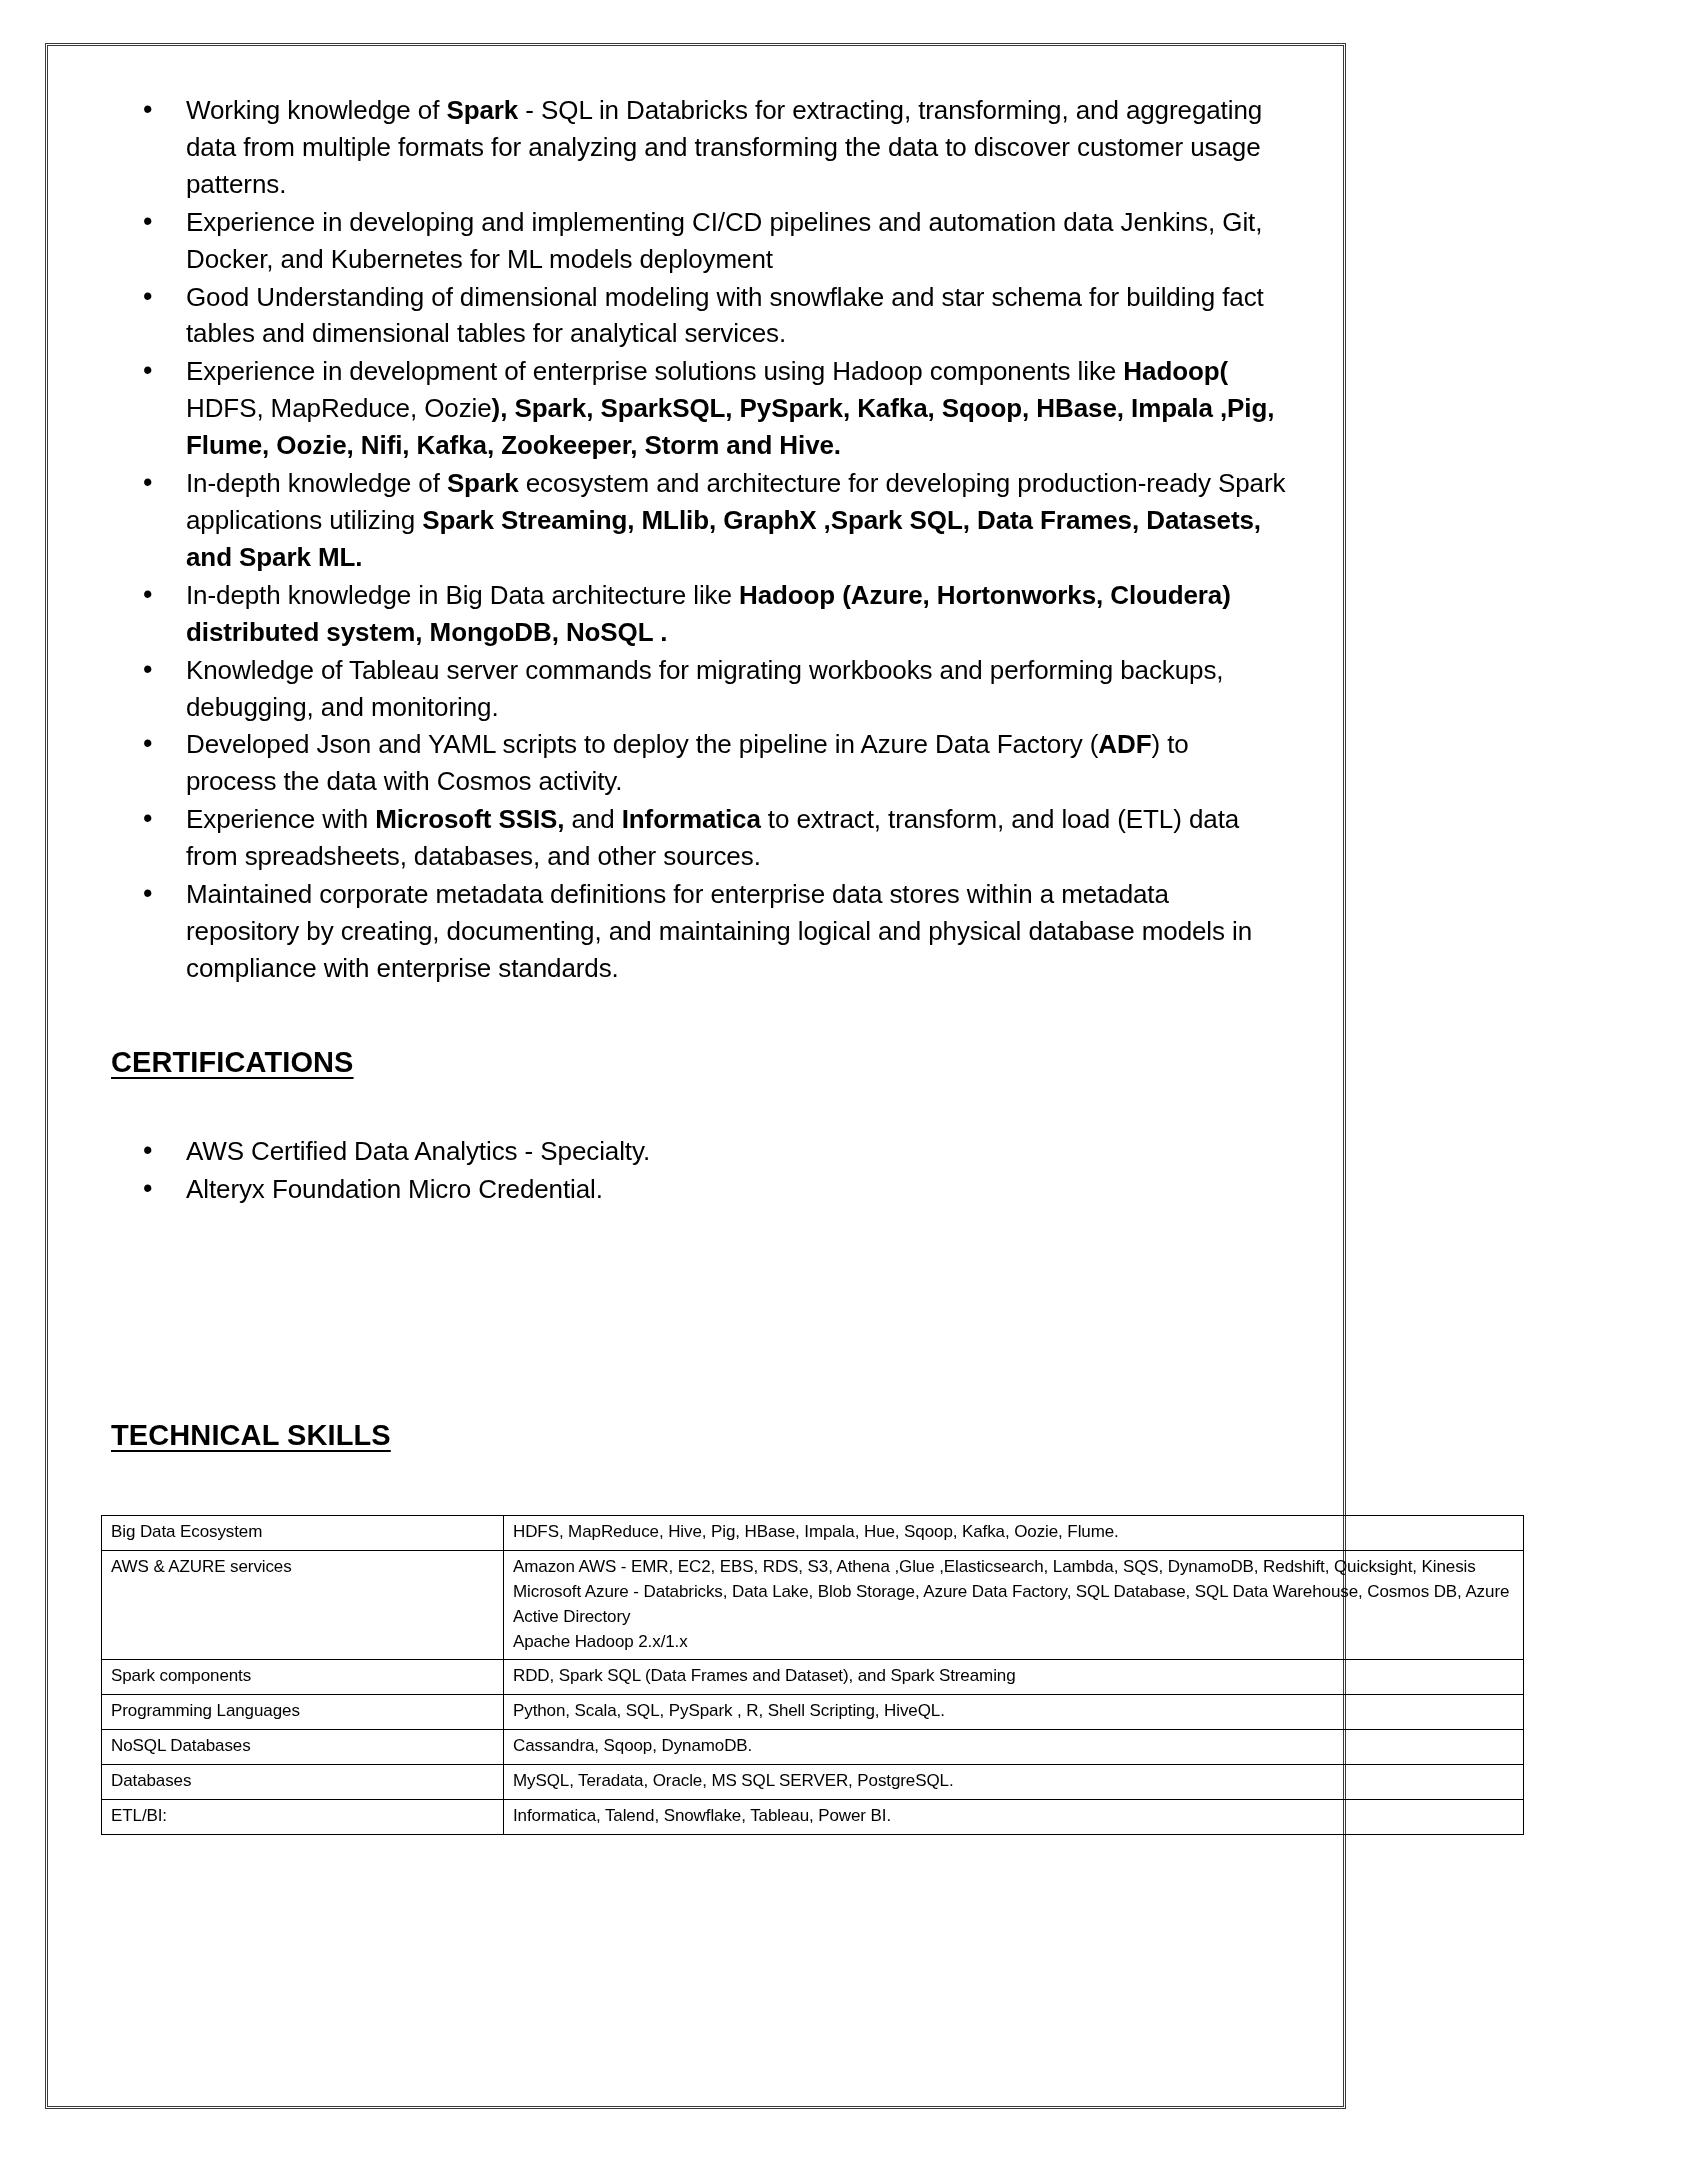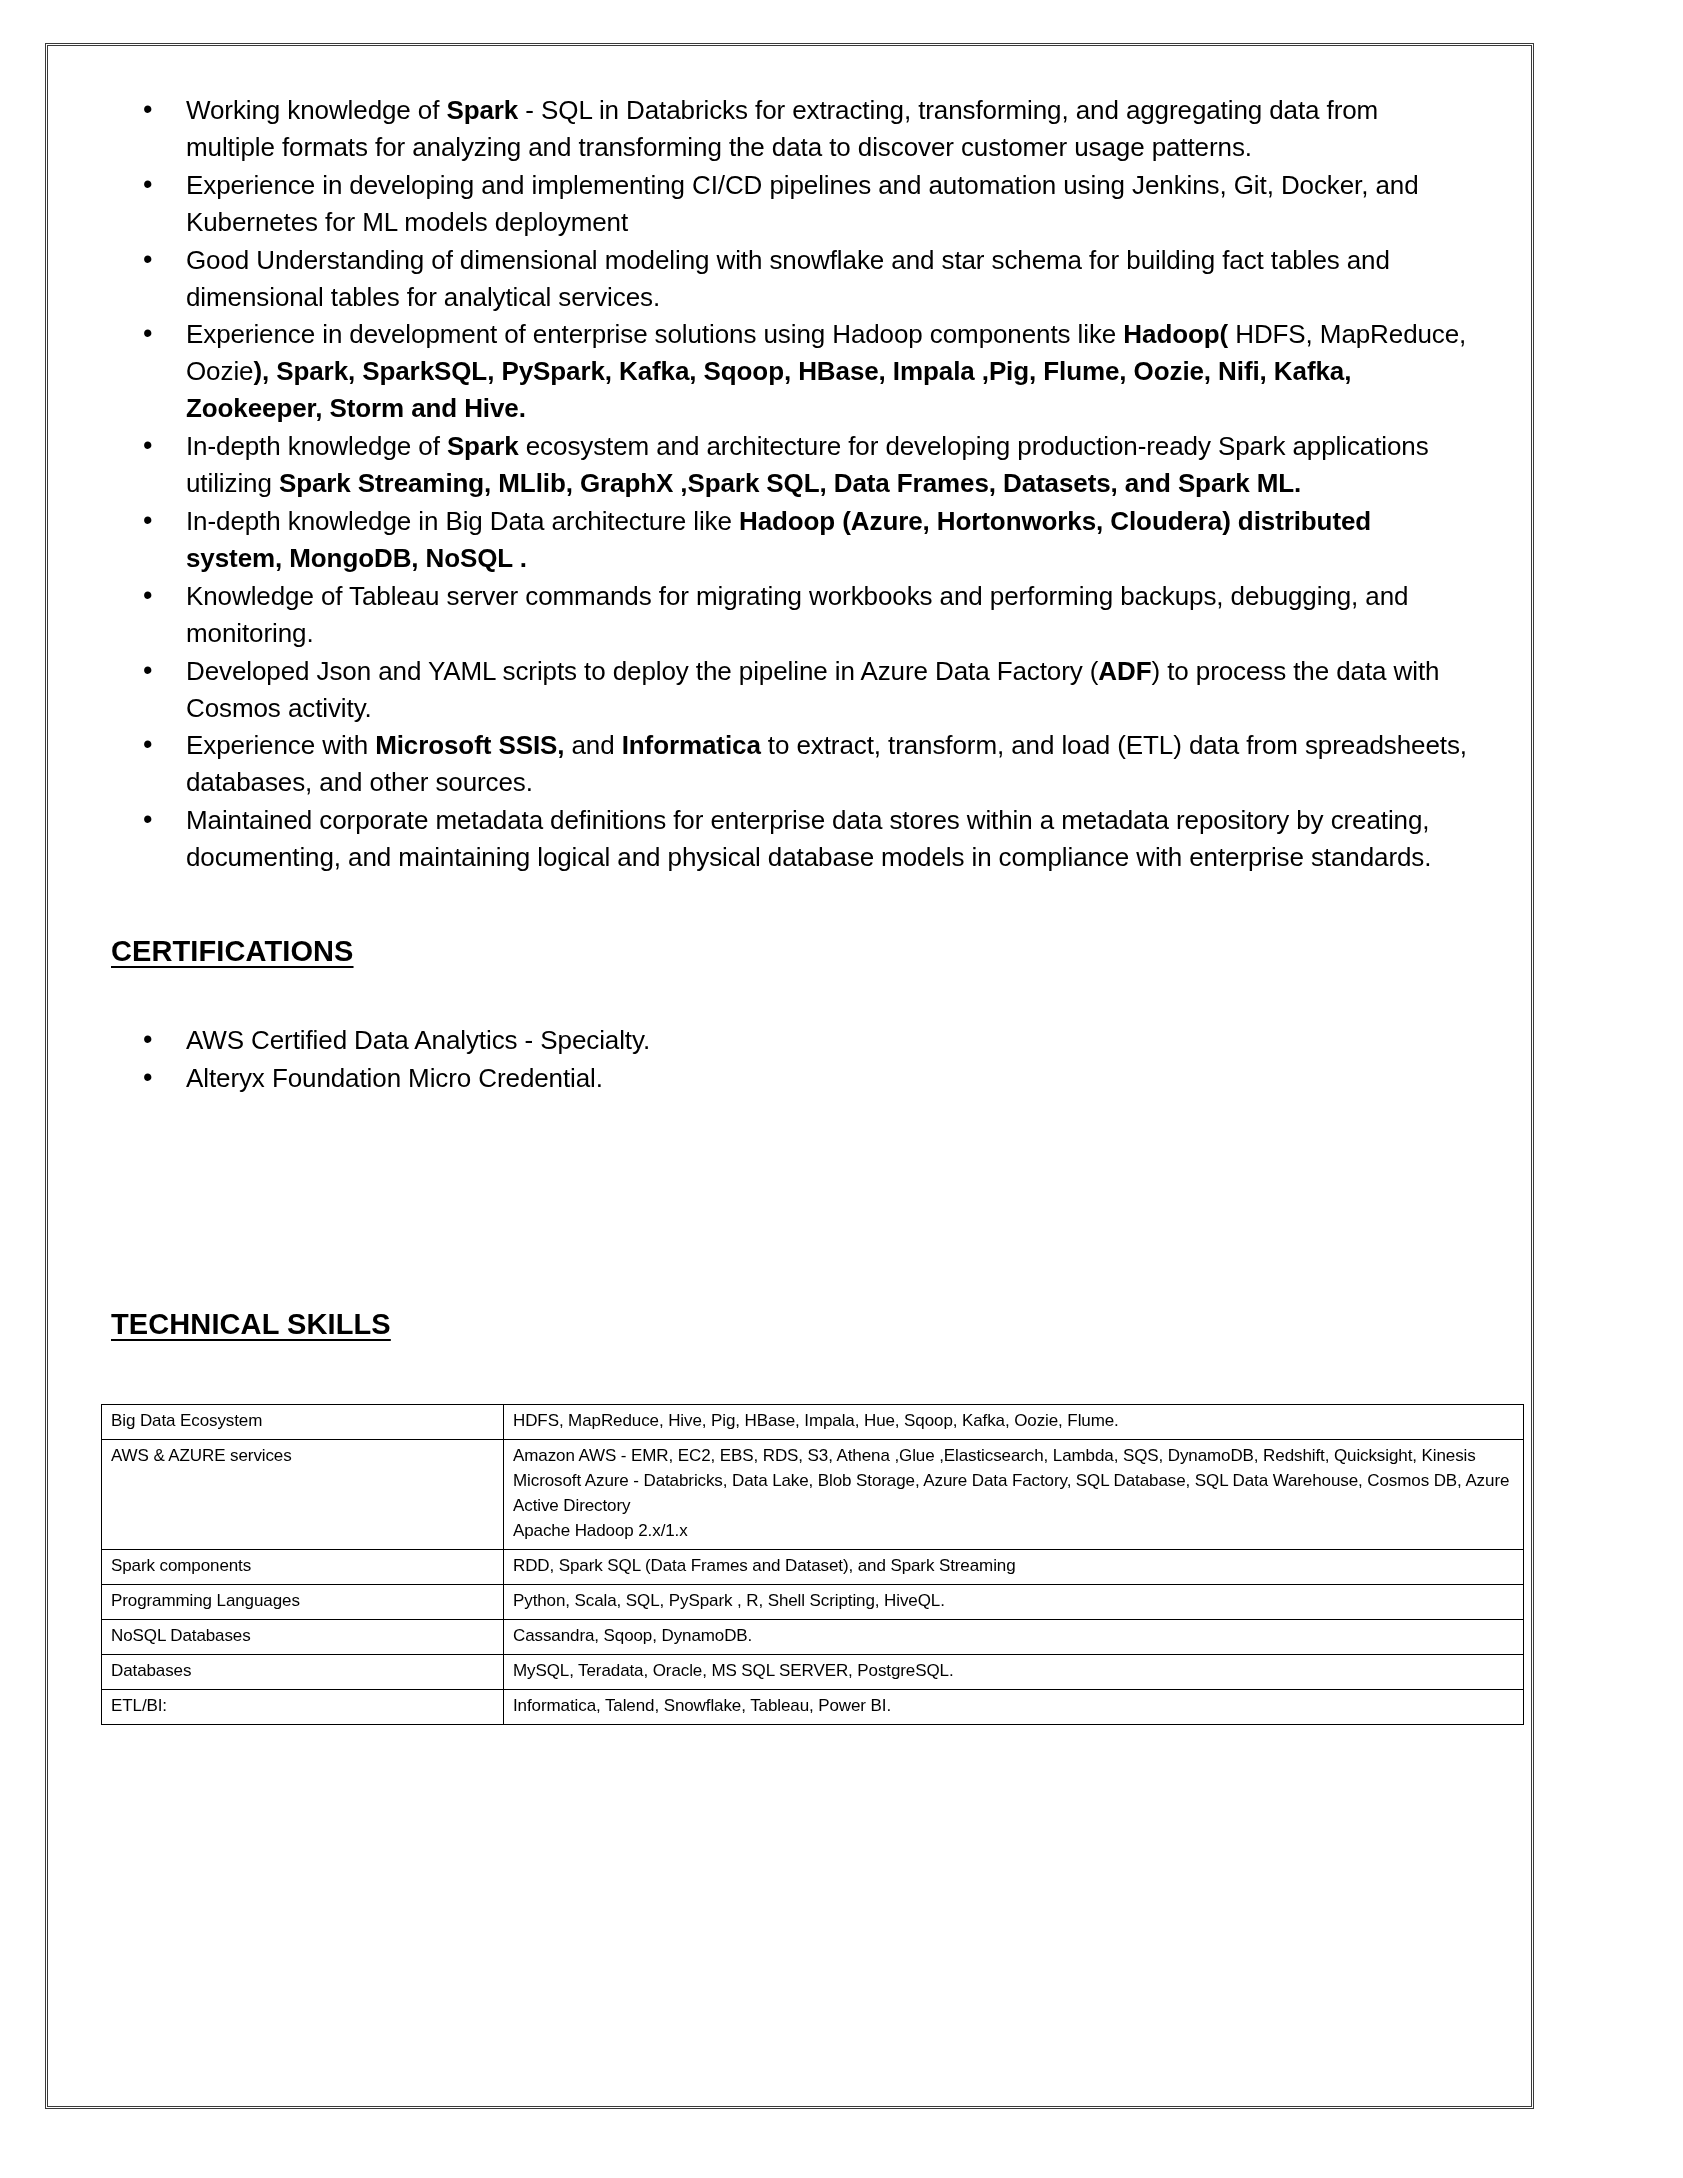--- a/index.html
+++ b/index.html
@@ -14,21 +14,21 @@
     font-family: "Liberation Sans", sans-serif;
     color: #000000;
     overflow: hidden;
   }
 
   
   .page-frame {
     position: absolute;
     left: 45px;
     top: 43px;
-    width: 1489px;
+    width: 1301px;
     height: 2066px;
     border: 3px double #3a3a3a;
     box-sizing: border-box;
     background: #ffffff;
   }
   .page-inner {
     position: absolute;
     left: 0;
     top: 0;
     right: 0;
@@ -104,21 +104,21 @@
   .cell-line { display: block; }
 </style>
 </head>
 <body>
 
 <div class="page-frame">
   <div class="page-inner">
 
     <ul class="bullets skills-list">
         <li><span>Working knowledge of </span><b>Spark</b><span> - SQL in Databricks for extracting, transforming, and aggregating data from multiple formats for analyzing and transforming the data to discover customer usage  patterns.</span></li>
-        <li><span>Experience in developing and implementing CI/CD pipelines and automation using Jenkins, Git, Docker, and Kubernetes for ML models deployment</span></li>
+        <li><span>Experience in developing and implementing CI/CD pipelines and automation data Jenkins, Git, Docker, and Kubernetes for ML models deployment</span></li>
         <li><span>Good Understanding of dimensional modeling with snowflake and star schema for building fact tables and dimensional tables for analytical services.</span></li>
         <li><span>Experience in development of enterprise solutions using Hadoop components like </span><b>Hadoop(</b><span> HDFS, MapReduce, Oozie</span><b>), Spark, SparkSQL, PySpark, Kafka, Sqoop, HBase, Impala ,Pig, Flume, Oozie, Nifi, Kafka, Zookeeper, Storm and Hive.</b></li>
         <li><span>In-depth knowledge of </span><b>Spark</b><span> ecosystem and architecture for developing production-ready Spark applications utilizing </span><b>Spark Streaming, MLlib, GraphX ,Spark SQL, Data Frames, Datasets, and Spark ML.</b></li>
         <li><span>In-depth knowledge in Big Data architecture like </span><b>Hadoop (Azure, Hortonworks, Cloudera) distributed system, MongoDB, NoSQL .</b></li>
         <li><span>Knowledge of Tableau server commands for migrating workbooks and performing backups, debugging, and monitoring.</span></li>
         <li><span>Developed Json and YAML scripts to deploy the pipeline in Azure Data Factory (</span><b>ADF</b><span>) to process the data with Cosmos activity.</span></li>
         <li><span>Experience with </span><b>Microsoft SSIS,</b><span> and </span><b>Informatica</b><span> to extract, transform, and load (ETL) data from spreadsheets, databases, and other sources.</span></li>
         <li><span>Maintained corporate metadata definitions for enterprise data stores within a metadata repository by creating, documenting, and maintaining logical and physical database models in compliance with enterprise standards.</span></li>
       </ul>
 

